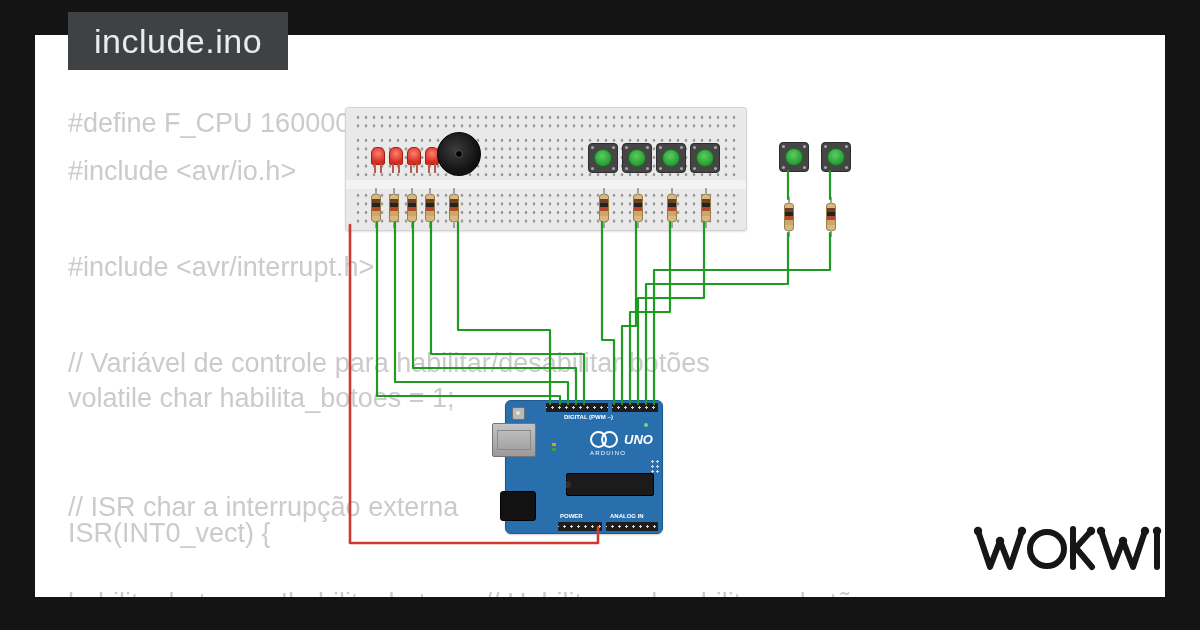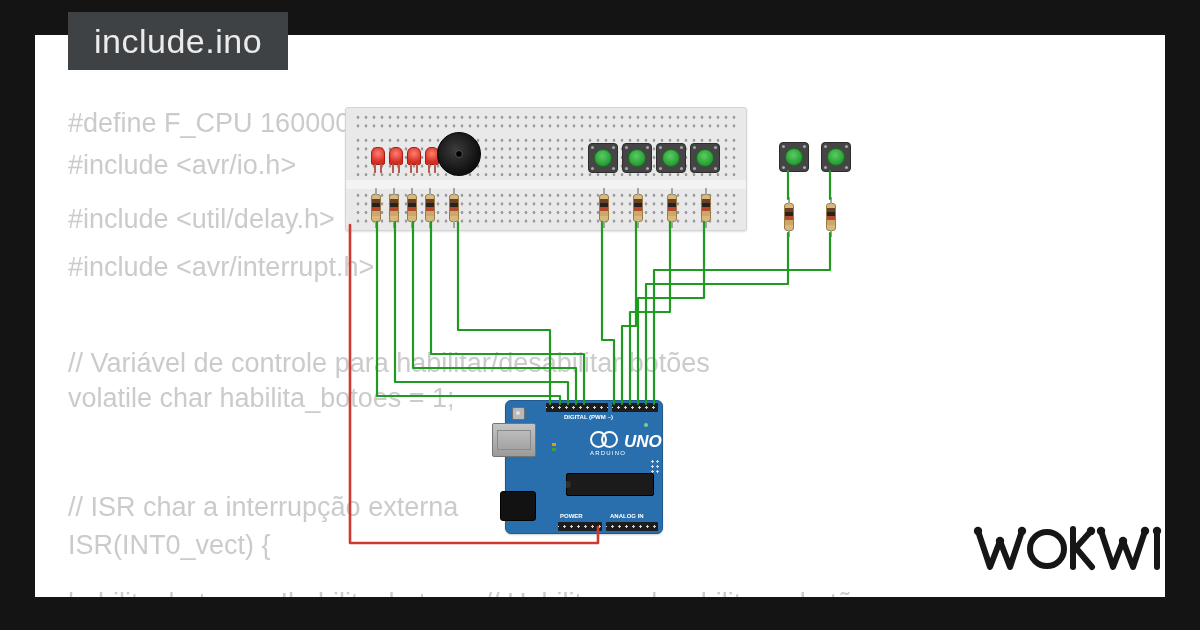--- a/index.html
+++ b/index.html
@@ -122,21 +122,21 @@
   .uno .ic{
     position:absolute;left:60px;top:72px;width:86px;height:21px;
     background:#1b1b1b;border-radius:2px;border:1px solid #000;
   }
   .uno .ic::before{content:"";position:absolute;left:-1px;top:7px;width:5px;height:7px;border-radius:0 4px 4px 0;background:#2e2e2e;}
   .uno .infinity{position:absolute;left:84px;top:30px;width:30px;height:16px;}
   .uno .infinity i{position:absolute;top:0;width:13px;height:13px;border:2.6px solid #fff;border-radius:50%;display:block;}
   .uno .infinity i:first-child{left:0;}
   .uno .infinity i:last-child{left:11px;}
   .uno .lbl{position:absolute;color:#fff;line-height:1;}
-  .lbl-uno{left:118px;top:32px;font-size:17px;font-weight:bold;font-style:italic;}
+  .lbl-uno{left:118px;top:32px;font-size:13px;font-weight:bold;font-style:italic;}
   .lbl-arduino{left:84px;top:49px;font-size:6px;letter-spacing:1.2px;}
   .lbl-digital{left:58px;top:13px;font-size:6px;font-weight:bold;}
   .lbl-power{left:54px;top:112px;font-size:6px;font-weight:bold;}
   .lbl-analog{left:104px;top:112px;font-size:6px;font-weight:bold;}
   .uno .reset{position:absolute;left:6px;top:6px;width:11px;height:11px;background:#b9b9b9;border:1px solid #6f6f6f;border-radius:2px;}
   .uno .reset::after{content:"";position:absolute;left:2.5px;top:2.5px;width:4px;height:4px;border-radius:50%;background:#e4e4e4;}
   .uno .txrx{position:absolute;left:46px;top:42px;width:4px;height:3px;background:#d8a200;box-shadow:0 5px 0 #3aa03a;}
   .uno .onled{position:absolute;left:138px;top:22px;width:4px;height:4px;border-radius:50%;background:#7ad27a;}
   .uno .icsp{
     position:absolute;left:144px;top:58px;width:9px;height:15px;
@@ -151,27 +151,26 @@
   .sr-only{position:absolute;width:1px;height:1px;overflow:hidden;clip-path:inset(50%);white-space:nowrap;}
 </style>
 </head>
 <body>
 
 <div class="frame">
 
   <div class="canvas">
 
     <div class="code-line" style="top:73px">#define F_CPU 16000000UL</div>
-    <div class="code-line" style="top:115px">#include &lt;avr/io.h&gt;</div>
-    <div class="code-line" style="top:169px">#include &lt;util/delay.h&gt;</div>
+    <div class="code-line" style="top:121px">#include &lt;avr/io.h&gt;</div>
     <div class="code-line" style="top:217px">#include &lt;avr/interrupt.h&gt;</div>
     <div class="code-line" style="top:313px">// Variável de controle para habilitar/desabilitar botões</div>
     <div class="code-line" style="top:348px">volatile char habilita_botoes = 1;</div>
     <div class="code-line" style="top:457px">// ISR char a interrupção externa</div>
-    <div class="code-line" style="top:495px">ISR(INT0_vect) {</div>
+    <div class="code-line" style="top:483px">ISR(INT0_vect) {</div>
     <div class="code-line" style="top:553px">habilita_botoes = !habilita_botoes; // Habilita ou desabilita os botões</div>
 
     <div class="breadboard">
       <div class="bb-holes bb-rail-top"></div>
       <div class="bb-holes bb-main-top"></div>
       <div class="bb-channel"></div>
       <div class="bb-holes bb-main-bottom"></div>
     </div>
 
     <div class="led" style="left:336px;top:112px"></div>

